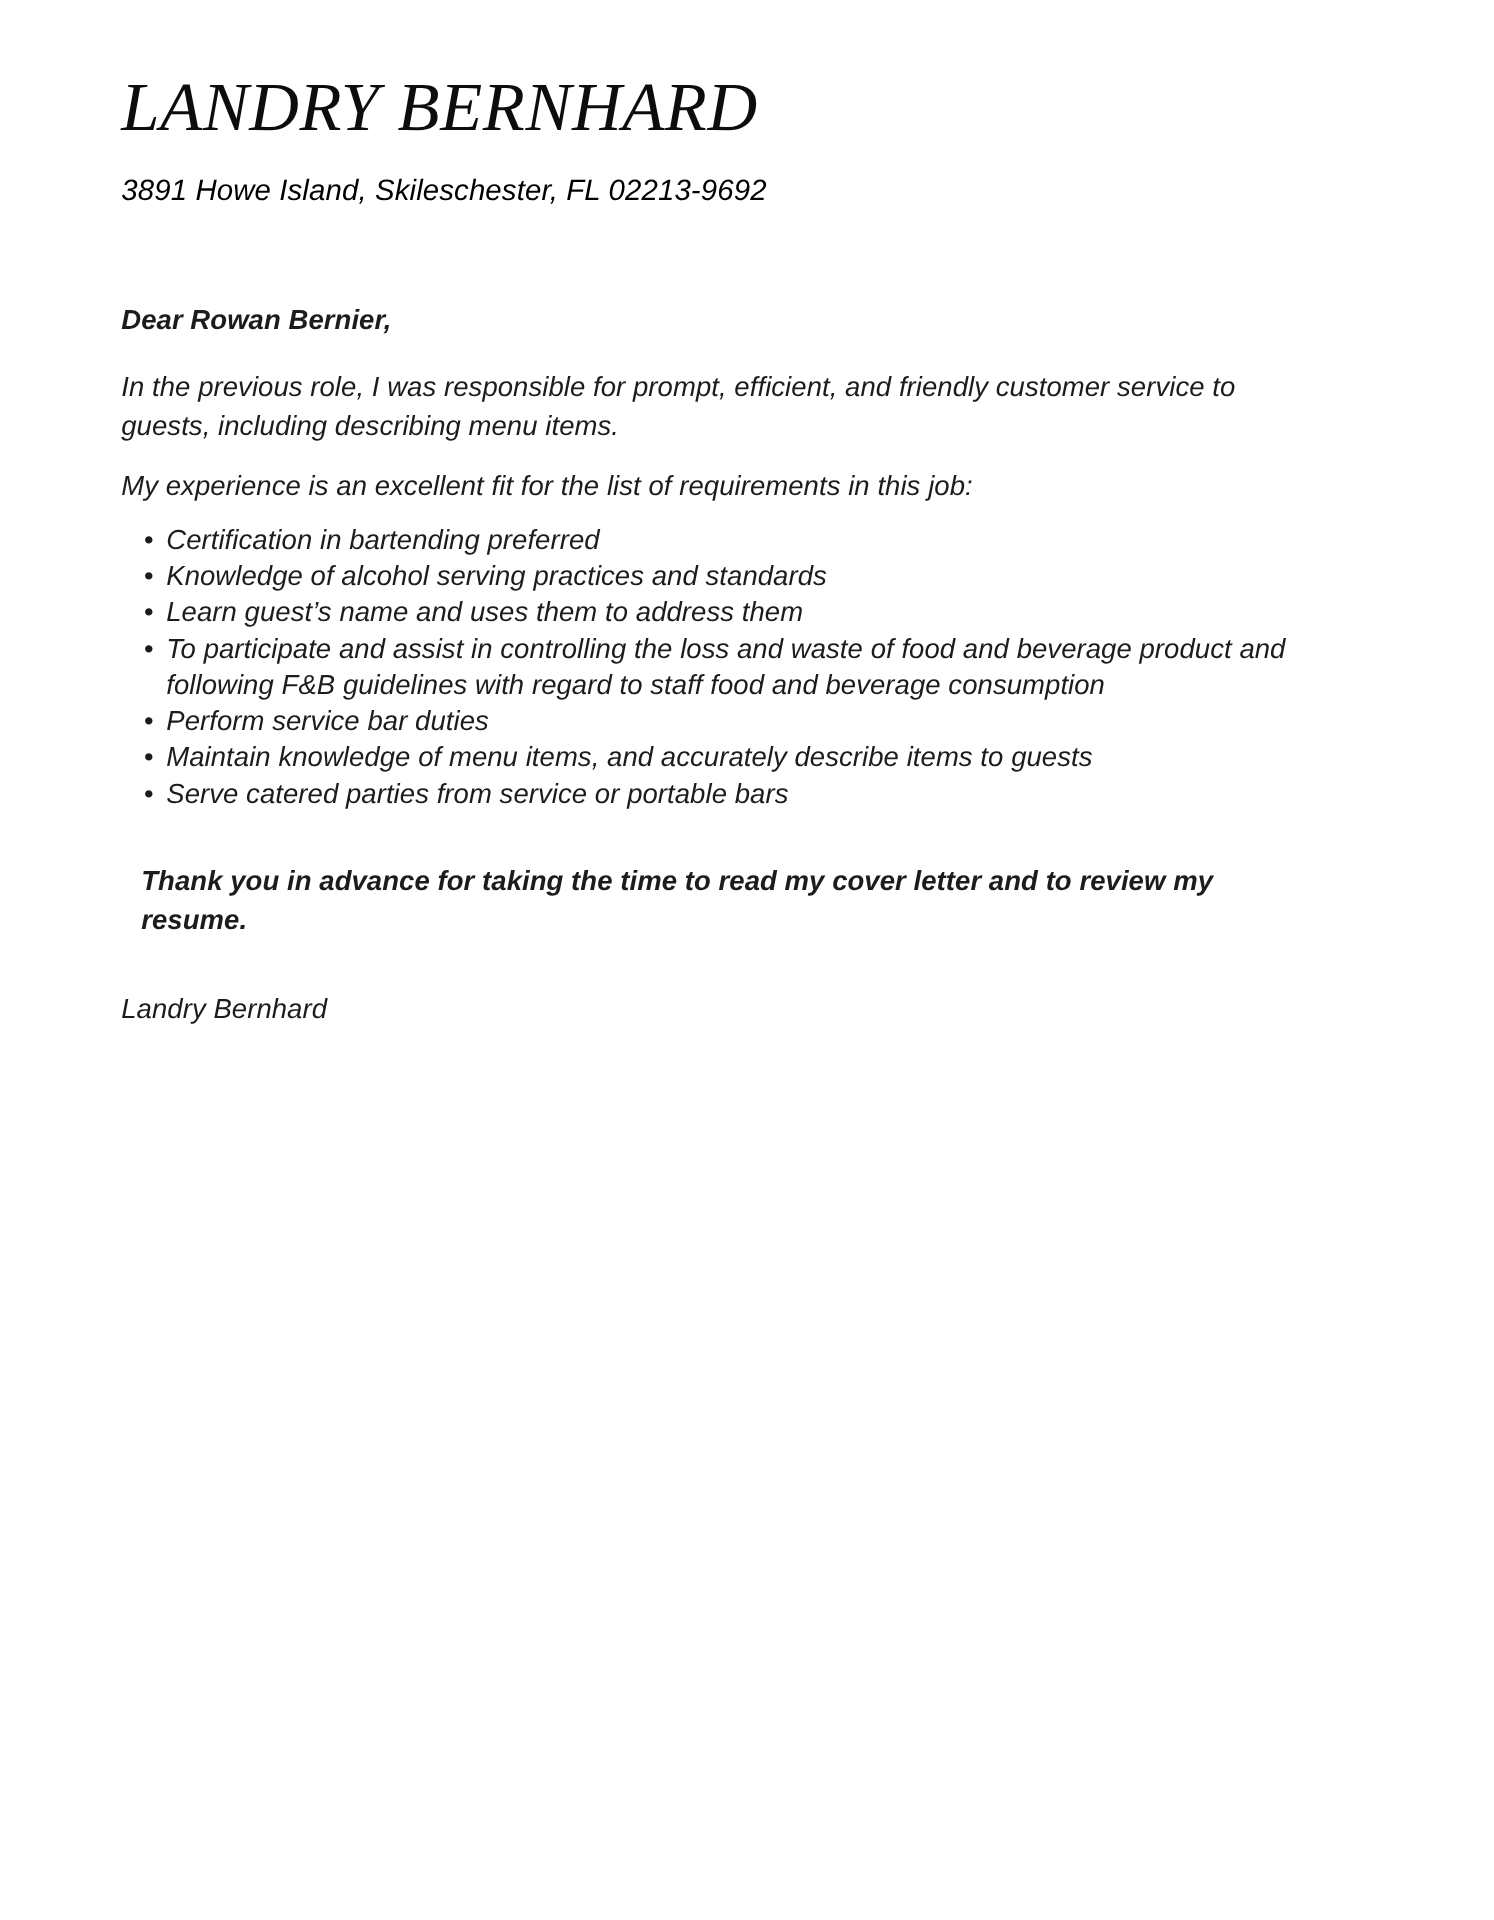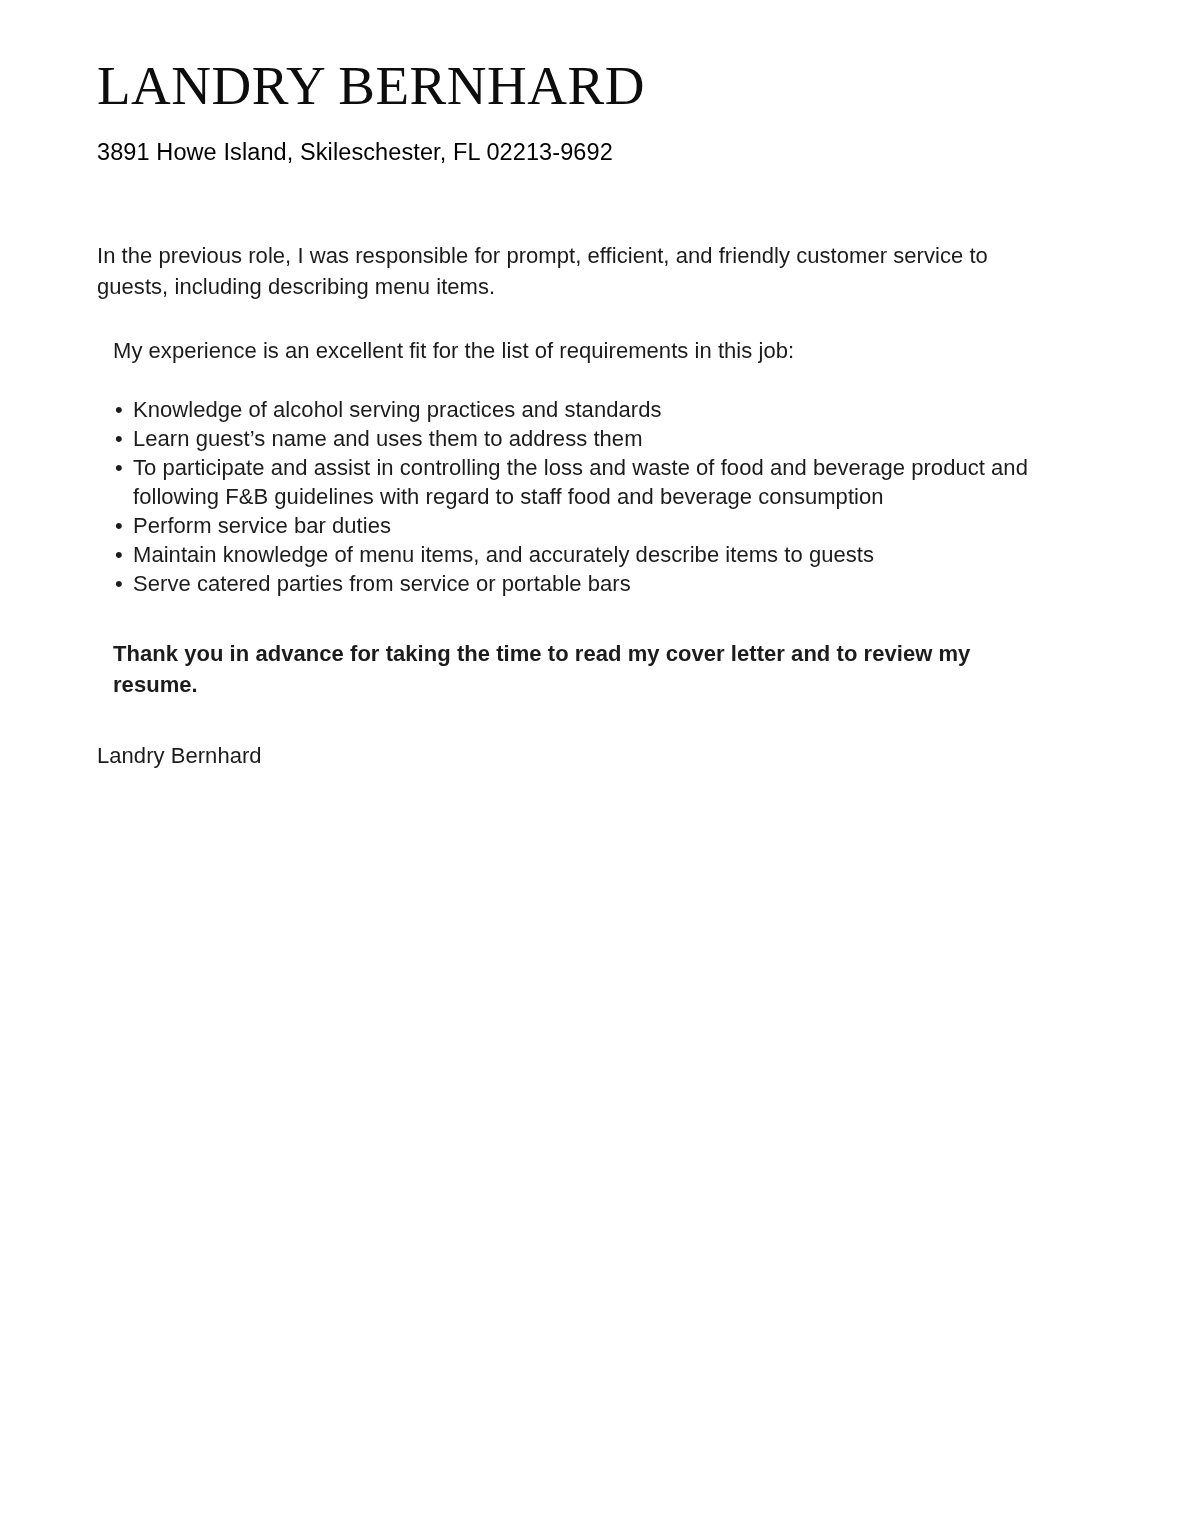--- a/index.html
+++ b/index.html
@@ -17,20 +17,21 @@
     overflow: hidden;
     font-family: "Liberation Sans", sans-serif;
     color: #1c1c1c;
     -webkit-font-smoothing: antialiased;
   }
   .content {
     position: absolute;
     left: 97px;
     top: 0;
     width: 968px;
+    font-style: italic;
   }
 
   
   .letterhead {
     padding-top: 58px;
   }
   .name {
     font-family: "Liberation Serif", serif;
     font-weight: 400;
     font-size: 55px;
@@ -61,21 +62,21 @@
     margin: 0;
     padding-bottom: 23px;
     letter-spacing: 0.05px;
   }
   .para {
     margin: 0;
     padding-bottom: 17px;
     letter-spacing: 0.05px;
   }
   .para-intro {
-    margin: 16px;
+    margin: 0;
     padding-bottom: 13px;
     letter-spacing: 0.05px;
   }
 
   ul.requirements {
     list-style: none;
     margin: 0;
     padding: 0 0 24px 0;
   }
   ul.requirements li {
@@ -116,27 +117,29 @@
 <div class="page">
   <div class="content">
 
     <header class="letterhead">
       <h1 class="name">LANDRY BERNHARD</h1>
       <p class="address">3891 Howe Island, Skileschester, FL 02213-9692</p>
     </header>
 
     <section class="letter-body">
 
+      <p class="salutation">Dear Rowan Bernier,</p>
 
 
       <p class="para">In the previous role, I was responsible for prompt, efficient, and friendly customer service to guests, including describing menu items.</p>
 
       <p class="para-intro">My experience is an excellent fit for the list of requirements in this job:</p>
 
       <ul class="requirements">
+        <li>Certification in bartending preferred</li>
         <li>Knowledge of alcohol serving practices and standards</li>
         <li>Learn guest’s name and uses them to address them</li>
         <li>To participate and assist in controlling the loss and waste of food and beverage product and following F&amp;B guidelines with regard to staff food and beverage consumption</li>
         <li>Perform service bar duties</li>
         <li>Maintain knowledge of menu items, and accurately describe items to guests</li>
         <li>Serve catered parties from service or portable bars</li>
       </ul>
 
       <p class="closing-strong">Thank you in advance for taking the time to read my cover letter and to review my resume.</p>
 

